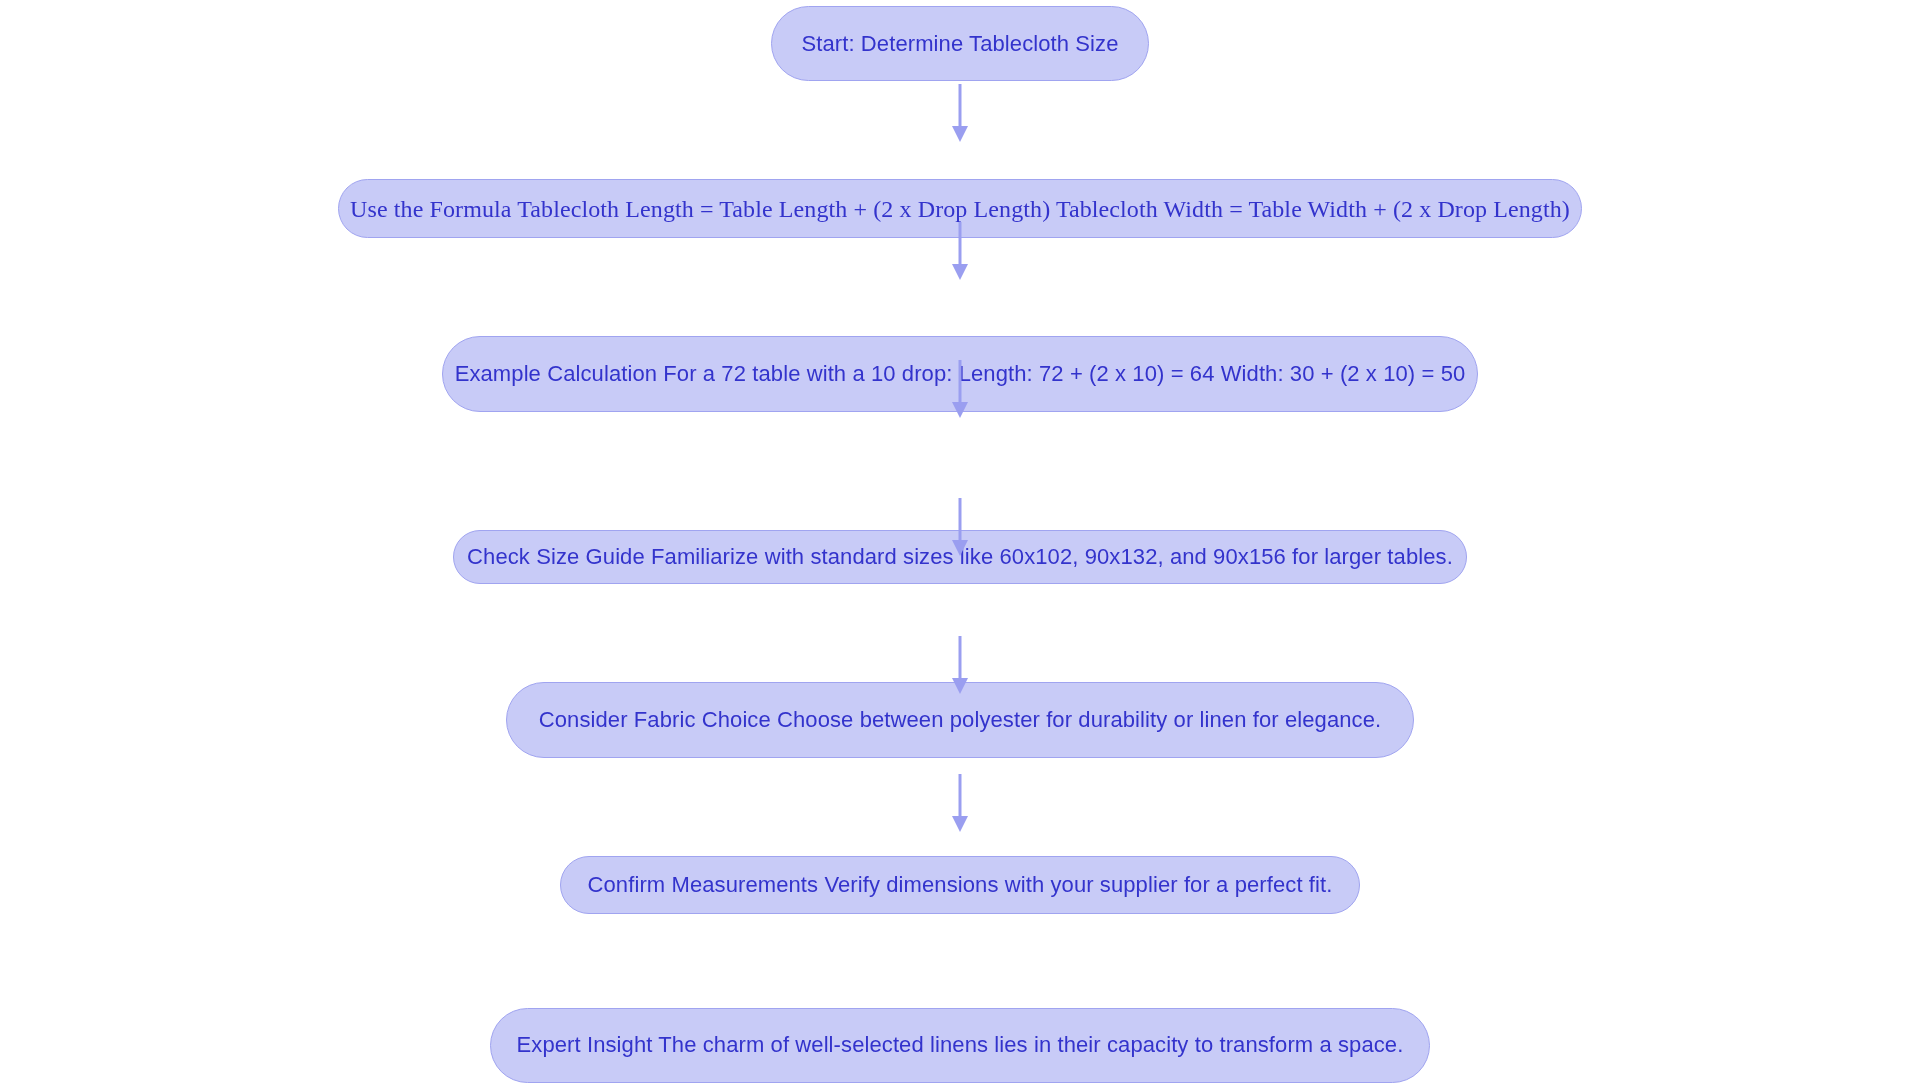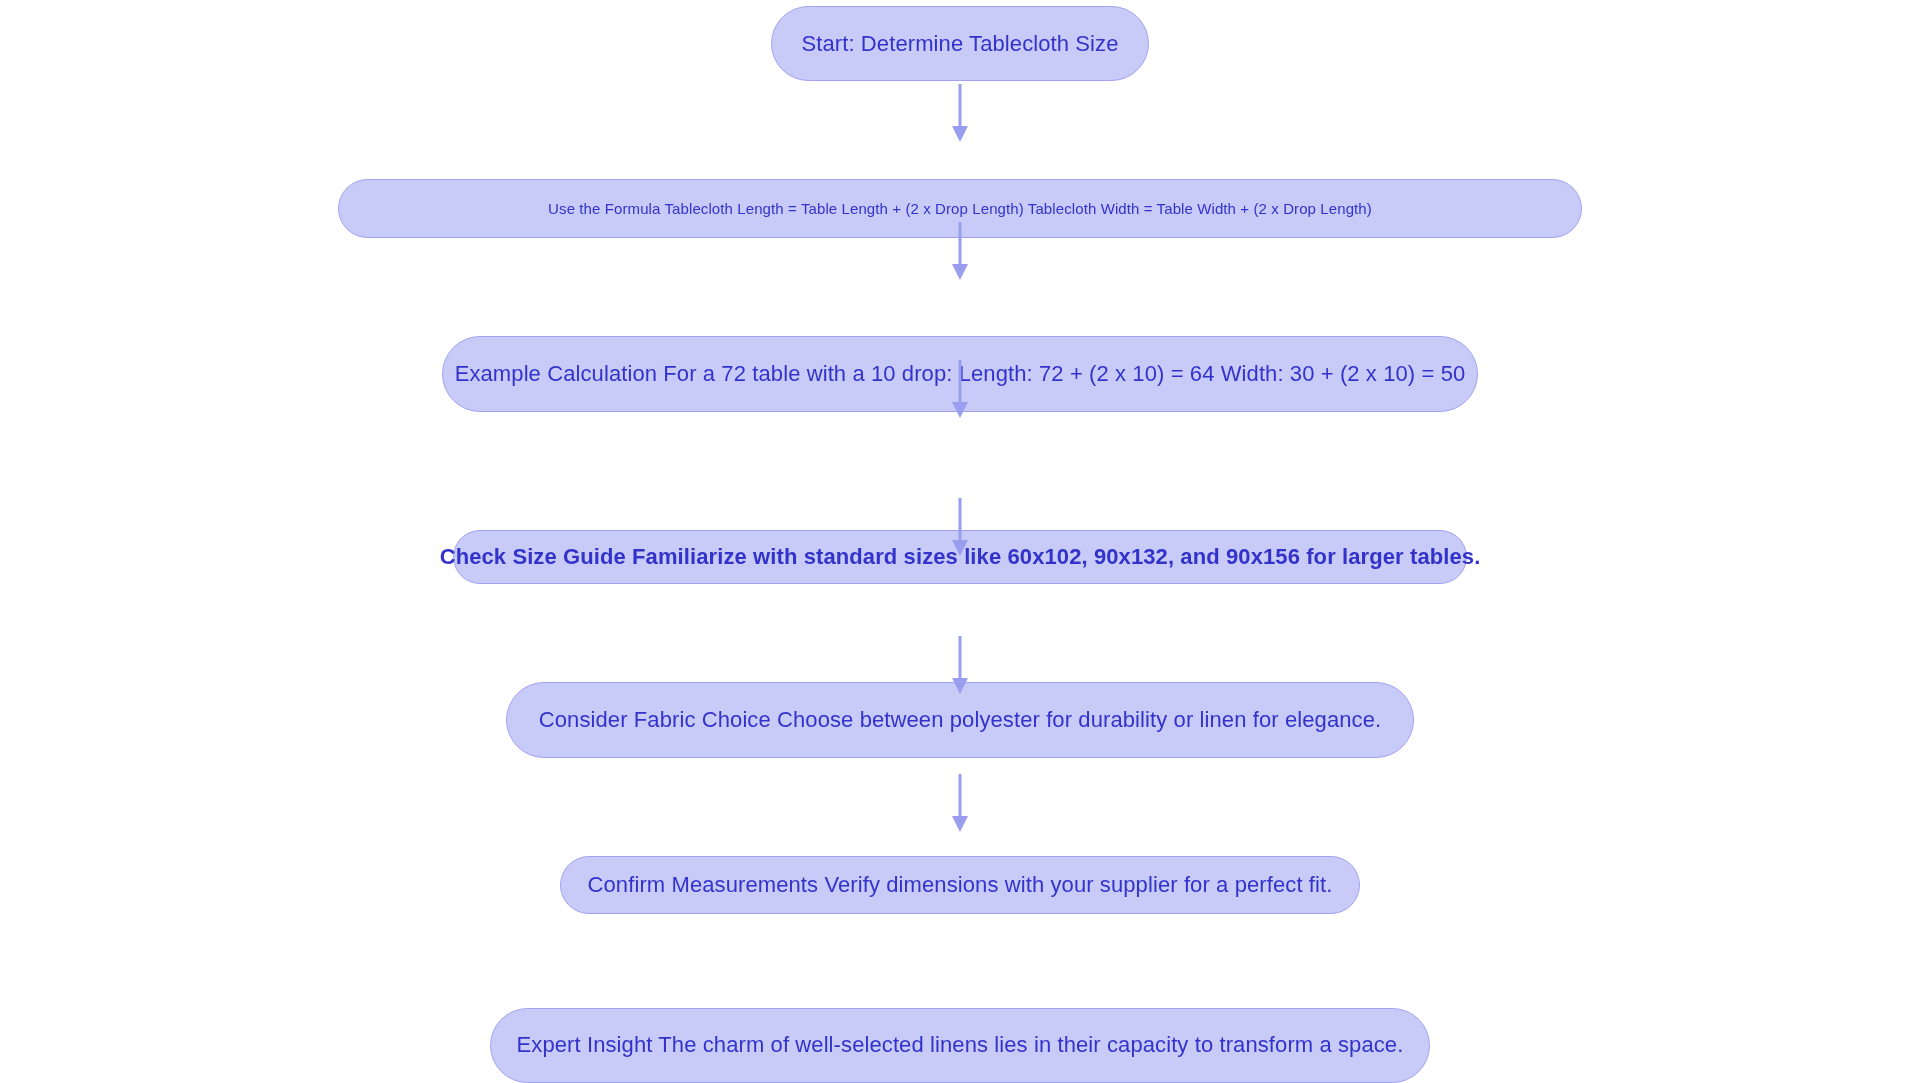--- a/index.html
+++ b/index.html
@@ -44,23 +44,23 @@
     text-align: center;
     white-space: nowrap;
     letter-spacing: 0.1px;
   }
   .node-label {
     display: block;
     line-height: 1;
   }
   
   .node-0 { width: 378px; height: 78px; margin-top: 6px;  font-size: 22px; }
-  .node-1 { width: 1244px; height: 61px; margin-top: 60px; font-size: 15px; }
+  .node-1 { width: 1244px; height: 61px; margin-top: 60px; font-size: 24px; font-family: Liberation Serif, serif; }
   .node-2 { width: 1036px; height: 78px; margin-top: 60px; font-size: 22px; }
-  .node-3 { width: 1014px; height: 56px; margin-top: 80px; font-size: 22px; font-weight: bold; }
+  .node-3 { width: 1014px; height: 56px; margin-top: 80px; font-size: 22px; }
   .node-4 { width: 908px;  height: 78px; margin-top: 60px; font-size: 22px; }
   .node-5 { width: 800px;  height: 60px; margin-top: 60px; font-size: 22px; }
   .node-6 { width: 940px;  height: 78px; margin-top: 56px; font-size: 22px; }
 
   
   .connector {
     position: absolute;
     left: 50%;
     transform: translateX(-50%);
     width: 24px;

